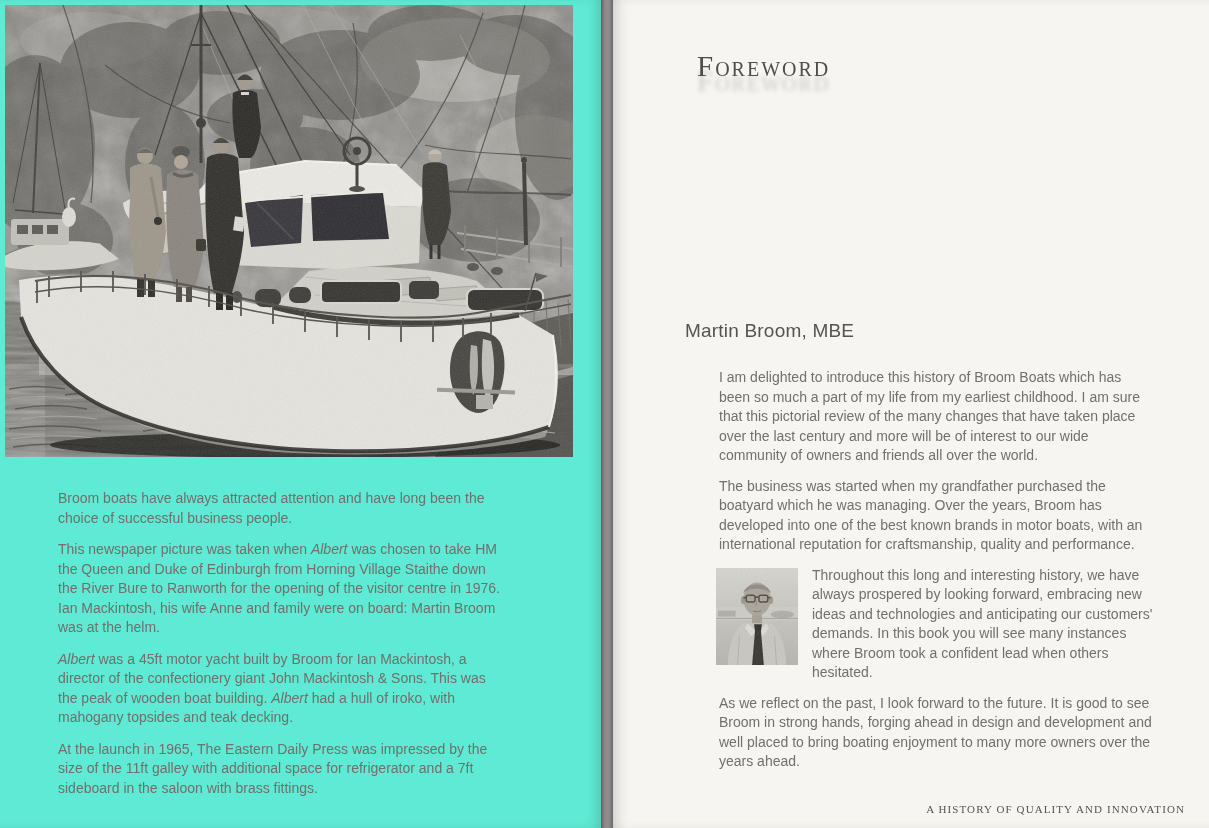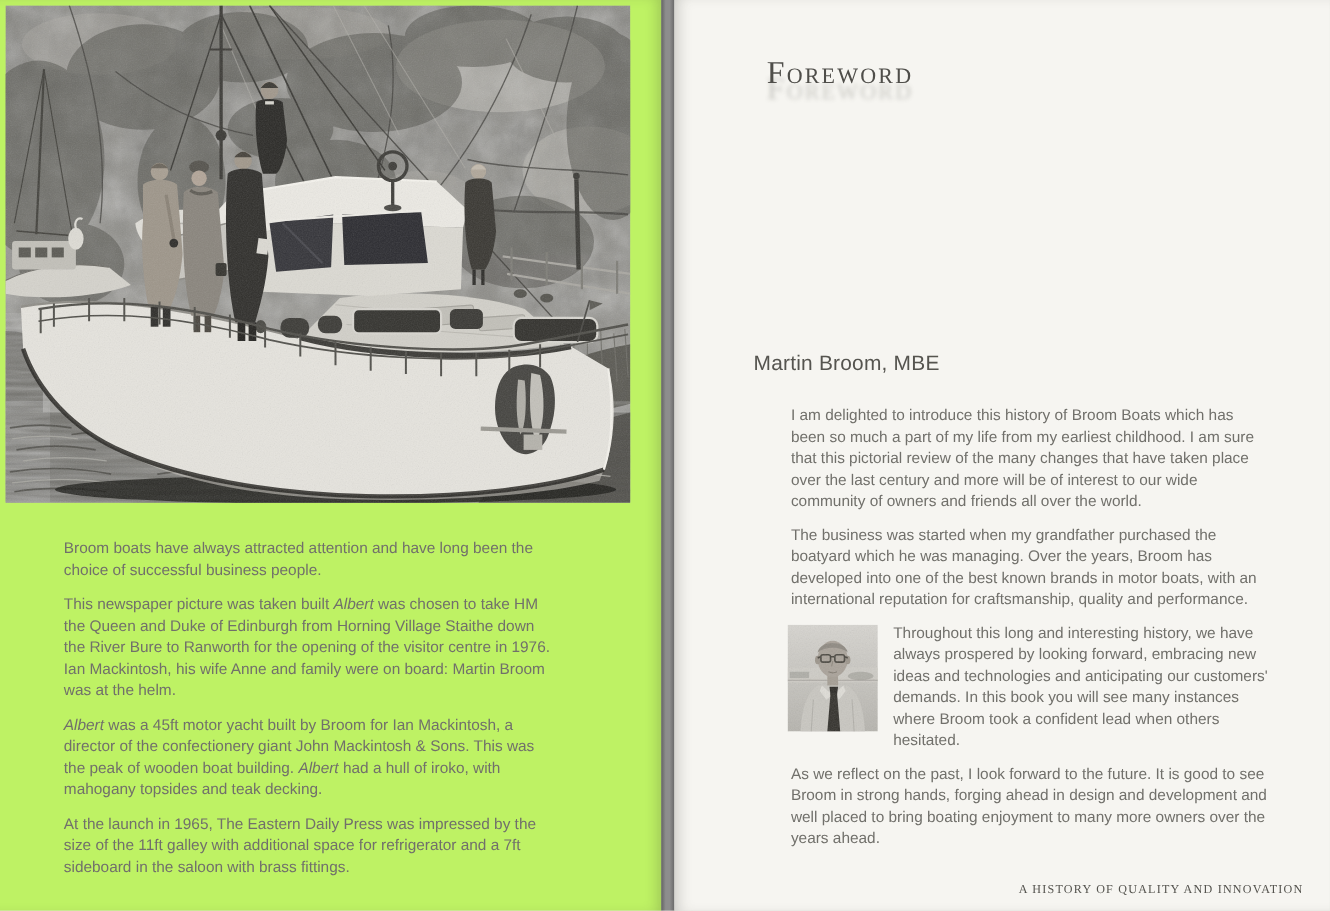--- a/index.html
+++ b/index.html
@@ -4,21 +4,21 @@
 <style>
   html,body{margin:0;padding:0;}
   body{
     width:1209px;height:828px;position:relative;overflow:hidden;
     background:#e8e7e3;
     font-family:"Liberation Sans","DejaVu Sans",sans-serif;
   }
   .spread{position:absolute;inset:0;display:flex;}
   .page{position:relative;height:828px;overflow:hidden;}
   .page-left{
-    width:601px;background:#bef264;
+    width:601px;background:#5eead4;
     box-shadow:inset -8px 0 12px -5px rgba(45,45,42,.22);
   }
   .gutter{
     width:12px;height:828px;
     background:linear-gradient(90deg,#626262,#8d8d8d 35%,#8d8d8d 65%,#6a6a6a);
   }
   .page-right{
     width:596px;background:#f6f5f1;
     box-shadow:inset 9px 0 14px -7px rgba(60,60,55,.28);
   }
@@ -317,21 +317,21 @@
               <path d="M486,308 L486,329"></path>
           </g>
         </g>
 
         <rect x="0" y="0" width="568" height="452" filter="url(#grain)" opacity=".16"></rect>
       </svg>
     </figure>
 
     <div class="lp-text">
       <p><span>Broom boats have always attracted attention and have long been the choice of successful business people.</span></p>
-      <p><span>This newspaper picture was taken built </span><i>Albert</i><span> was chosen to take HM the Queen and Duke of Edinburgh from Horning Village Staithe down the River Bure to Ranworth for the opening of the visitor centre in 1976. Ian Mackintosh, his wife Anne and family were on board: Martin Broom was at the helm.</span></p>
+      <p><span>This newspaper picture was taken when </span><i>Albert</i><span> was chosen to take HM the Queen and Duke of Edinburgh from Horning Village Staithe down the River Bure to Ranworth for the opening of the visitor centre in 1976. Ian Mackintosh, his wife Anne and family were on board: Martin Broom was at the helm.</span></p>
       <p><i>Albert</i><span> was a 45ft motor yacht built by Broom for Ian Mackintosh, a director of the confectionery giant John Mackintosh &amp; Sons. This was the peak of wooden boat building. </span><i>Albert</i><span> had a hull of iroko, with mahogany topsides and teak decking.</span></p>
       <p><span>At the launch in 1965, The Eastern Daily Press was impressed by the size of the 11ft galley with additional space for refrigerator and a 7ft sideboard in the saloon with brass fittings.</span></p>
     </div>
   </section>
 
   <div class="gutter"></div>
 
   <section class="page page-right">
 
     <h1 class="fw-heading">Foreword</h1>

